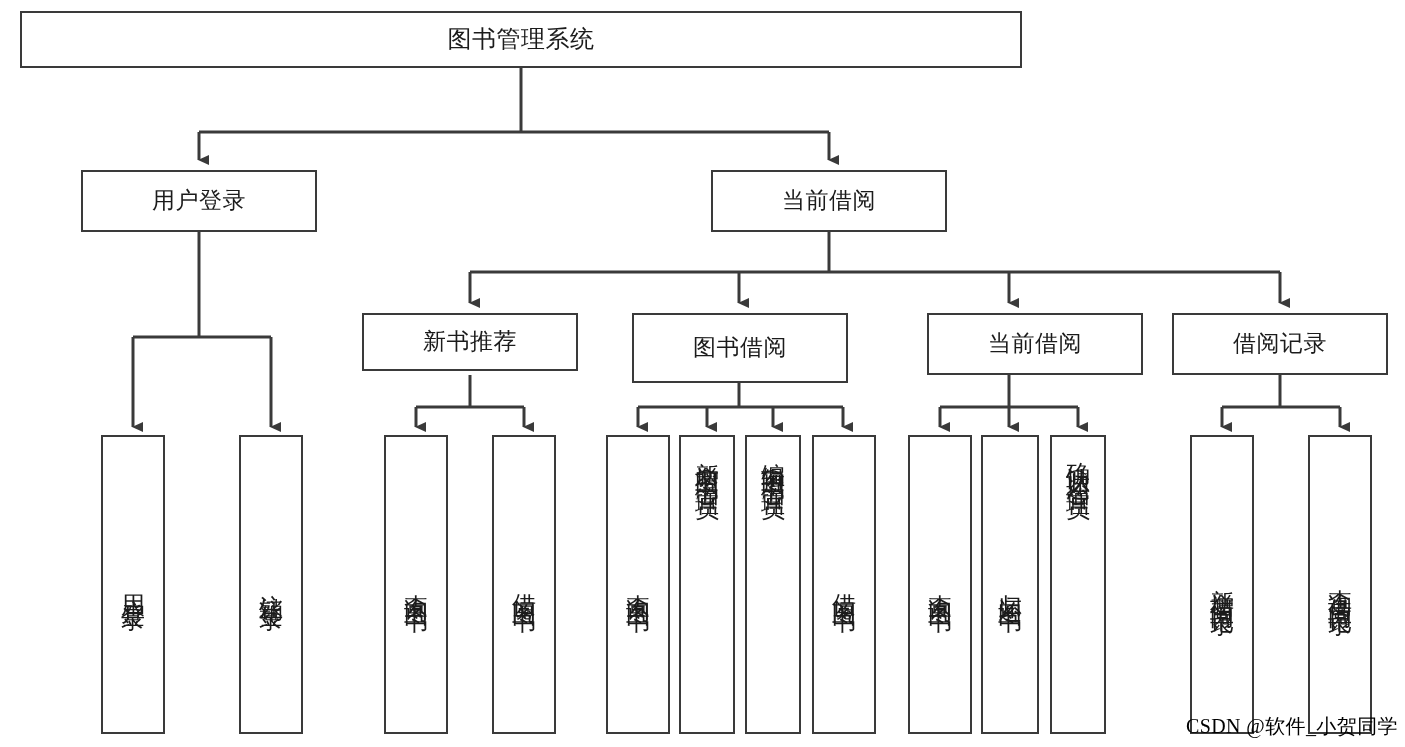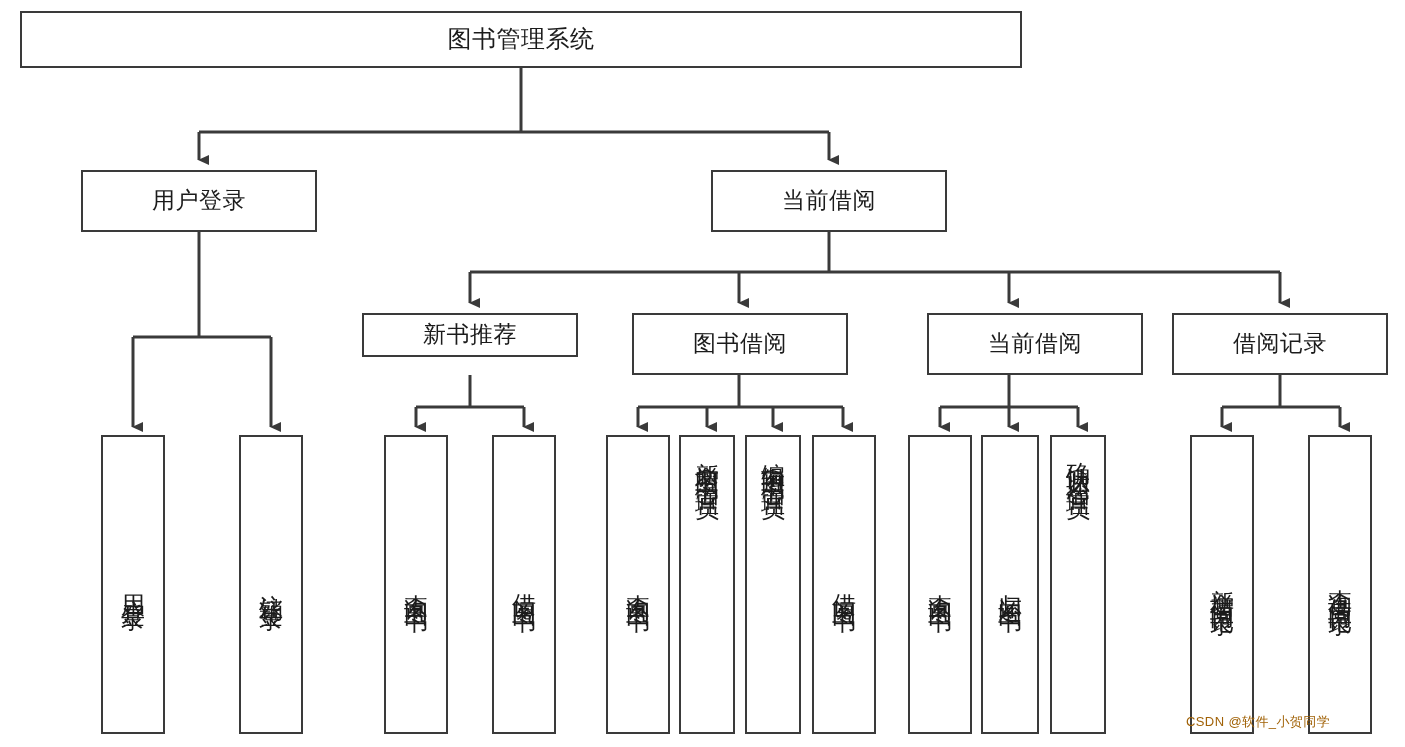--- a/index.html
+++ b/index.html
@@ -65,26 +65,26 @@
   }
   
   .node.leaf.centered {
     align-items: center;
     padding-top: 0;
   }
   .watermark {
     position: absolute;
     left: 1186px;
     top: 713px;
-    font-size: 13px;
-    color: #a16207;
+    font-size: 20px;
+    color: #000000;
     letter-spacing: 0.4px;
     white-space: nowrap;
     z-index: 5;
-    font-family: Liberation Sans, sans-serif;
+    font-family: Liberation Serif, serif;
   }
 </style>
 </head>
 <body>
 
 <div id="diagram-root">
 
   <svg id="connectors" viewBox="0 0 1405 747" xmlns="http://www.w3.org/2000/svg">
     <defs>
       <marker id="arrow" viewBox="0 0 12 12" refX="6" refY="10" markerWidth="12" markerHeight="12" orient="auto-start-reverse" markerUnits="userSpaceOnUse">
@@ -141,24 +141,24 @@
     <span class="node-label">图书管理系统</span>
   </div>
 
   <div class="node horiz" style="left:81px;  top:170px; width:236px; height:62px;">
     <span class="node-label">用户登录</span>
   </div>
   <div class="node horiz" style="left:711px; top:170px; width:236px; height:62px;">
     <span class="node-label">当前借阅</span>
   </div>
 
-  <div class="node horiz" style="left:362px;  top:313px; width:216px; height:44px;">
+  <div class="node horiz" style="left:362px;  top:313px; width:216px; height:58px;">
     <span class="node-label">新书推荐</span>
   </div>
-  <div class="node horiz" style="left:632px;  top:313px; width:216px; height:62px;">
+  <div class="node horiz" style="left:632px;  top:313px; width:216px; height:70px;">
     <span class="node-label">图书借阅</span>
   </div>
   <div class="node horiz" style="left:927px;  top:313px; width:216px; height:62px;">
     <span class="node-label">当前借阅</span>
   </div>
   <div class="node horiz" style="left:1172px; top:313px; width:216px; height:62px;">
     <span class="node-label">借阅记录</span>
   </div>
 
   <div class="node leaf centered" style="left:101px; top:435px; width:64px; height:299px;">

